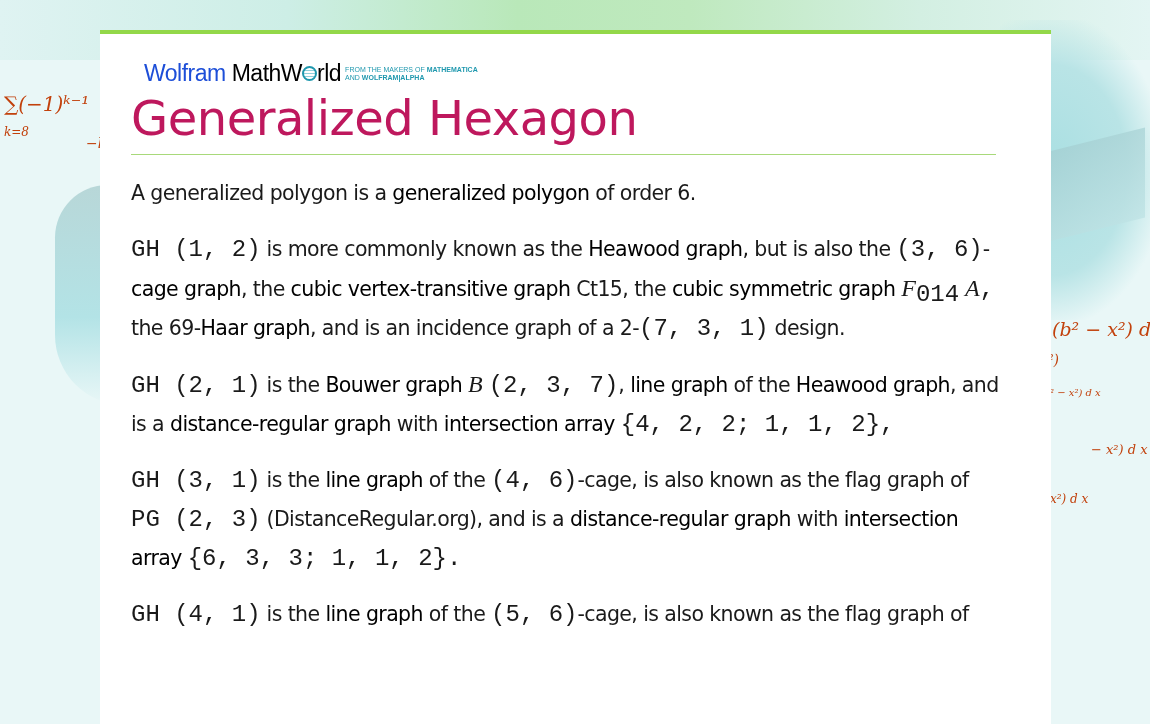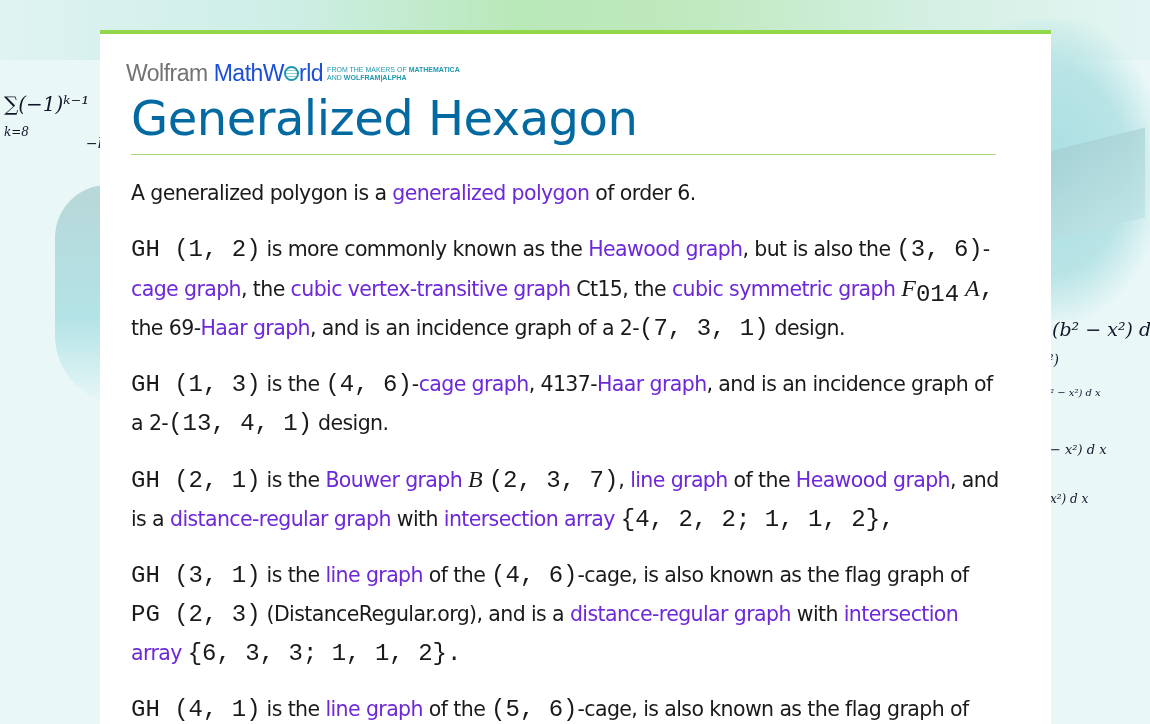--- a/index.html
+++ b/index.html
@@ -20,72 +20,72 @@
     position:absolute; left:1045px; top:140px; width:100px; height:90px;
     background:linear-gradient(160deg,#a4cfd2,#bfe3e5);
     transform:skewY(-14deg); opacity:.8;
   }
   .bg-shape-left {
     position:absolute; left:55px; top:185px; width:70px; height:220px;
     border-radius:60px 0 0 80px;
     background:linear-gradient(180deg,#b8d7d8 0%,#b3e3e6 60%,rgba(233,247,247,0) 100%);
   }
   .bg-formula {
-    position:absolute; color:#0f172a; font-family:"DejaVu Serif", serif; font-style:italic;
+    position:absolute; color:#c2410c; font-family:"DejaVu Serif", serif; font-style:italic;
     white-space:nowrap;
     text-align:center;
   }
   .card {
     position:absolute; left:100px; top:30px; width:951px; height:700px;
     background:#ffffff; border-top:4px solid #93d849;
   }
   .logo {
     position:absolute; left:26px; top:26px; display:flex; align-items:center;
   }
-  .logo-wolfram { font-size:23px; color:#737373; letter-spacing:-0.5px; }
-  .logo-mathworld { font-size:23px; color:#1d4ed8; margin-left:6px; letter-spacing:-0.5px; }
+  .logo-wolfram { font-size:23px; color:#1d4ed8; letter-spacing:-0.5px;margin-left:18px; }
+  .logo-mathworld { font-size:23px; color:#000000; margin-left:6px; letter-spacing:-0.5px; }
   .globe {
     display:inline-block; width:15px; height:15px; border-radius:50%;
     border:2px solid #1f98ae; box-sizing:border-box; vertical-align:middle; position:relative; top:-1px;
     background:repeating-linear-gradient(0deg,#fff 0 2px,#8fcfda 2px 3px);
   }
   .logo-tag { margin-left:4px; font-size:7px; line-height:8px; color:#1f98ae; }
   .logo-tag b { font-weight:bold; }
   .title {
     position:absolute; left:31px; top:56px; margin:0;
-    font-size:48px; font-weight:normal; color:#0369a1;
+    font-size:48px; font-weight:normal; color:#be185d;
     font-family:"DejaVu Sans", sans-serif; letter-spacing:-0.5px;
   }
   .rule { position:absolute; left:31px; top:120px; width:865px; height:1px; background:#a8d97a; }
   .content {
     position:absolute; left:31px; top:140px; width:870px;
     font-family:"DejaVu Sans", sans-serif; font-size:20.5px; color:#1a1a1a; line-height:39px;
     letter-spacing:-0.6px;
   }
   .content p { margin:0 0 17px 0; }
-  .content a { color:#6d28d9; text-decoration:none; }
+  .content a { color:#000000; text-decoration:none; }
   .m { font-family:Liberation Mono, monospace; font-size:24px; letter-spacing:0; }
   .mi { font-family:"Liberation Serif", serif; font-style:italic; font-size:24px; letter-spacing:0; }
   sub { font-size:16px; line-height:0;text-align:center; }
 </style>
 </head>
 <body>
 
 <div class="bg-top"></div>
 <div class="bg-shape-right"></div>
 <div class="bg-blade"></div>
 <div class="bg-shape-left"></div>
 
 <div class="bg-formula" style="left:4px;top:92px;font-size:20px;">∑(−1)ᵏ⁻¹</div>
 <div class="bg-formula" style="left:4px;top:125px;font-size:12px;">k=8</div>
 <div class="bg-formula" style="left:86px;top:135px;font-size:14px;">−ln</div>
 <div class="bg-formula" style="left:1052px;top:318px;font-size:19px;">(b² − x²)  d x</div>
 <div class="bg-formula" style="left:1048px;top:352px;font-size:14px;">²)</div>
 <div class="bg-formula" style="left:1050px;top:387px;font-size:10px;">² − x²)  d x</div>
-<div class="bg-formula" style="left:1050px;top:442px;font-size:13px;">− x²)  d x</div>
+<div class="bg-formula" style="left:1091px;top:442px;font-size:13px;">− x²)  d x</div>
 <div class="bg-formula" style="left:1050px;top:492px;font-size:12px;">x²)  d x</div>
 
 <div class="card">
 
   <div class="logo">
     <span class="logo-wolfram">Wolfram</span>
     <span class="logo-mathworld"><span>MathW</span><span class="globe"></span><span>rld</span></span>
     <span class="logo-tag">
       <span>FROM THE MAKERS OF </span><b>MATHEMATICA</b><br>
       <span>AND </span><b>WOLFRAM|ALPHA</b>
@@ -94,21 +94,20 @@
 
   <h1 class="title">Generalized Hexagon</h1>
   <div class="rule"></div>
 
   <div class="content">
 
     <p><span>A generalized polygon is a </span><a href="#">generalized polygon</a><span> of order 6.</span></p>
 
     <p><span class="m">GH (1, 2)</span><span> is more commonly known as the </span><a href="#">Heawood graph</a><span>, but is also the </span><span class="m">(3, 6)</span><span>-</span> <a href="#">cage graph</a><span>, the </span><a href="#">cubic vertex-transitive graph</a><span> Ct15, the </span> <a href="#">cubic symmetric graph</a> <span class="mi">F</span><sub class="m">014</sub> <span class="mi">A</span><span class="m">,</span><span> the 69-</span><a href="#">Haar graph</a><span>, and is an incidence graph of a 2-</span><span class="m">(7, 3, 1)</span><span> design.</span></p>
 
-    <p><span class="m">GH (1, 3)</span><span> is the </span><span class="m">(4, 6)</span><span>-</span><a href="#">cage graph</a><span>, 4137-</span><a href="#">Haar graph</a><span>, and is an incidence graph of a 2-</span><span class="m">(13, 4, 1)</span><span> design.</span></p>
 
     <p><span class="m">GH (2, 1)</span><span> is the </span><a href="#">Bouwer graph</a> <span class="mi">B</span> <span class="m">(2, 3, 7)</span><span>, </span><a href="#">line graph</a><span> of the </span><a href="#">Heawood graph</a><span>, and is a </span><a href="#">distance-regular graph</a><span> with </span><a href="#">intersection array</a> <span class="m">{4, 2, 2; 1, 1, 2}</span><span class="m">,</span></p>
 
     <p><span class="m">GH (3, 1)</span><span> is the </span><a href="#">line graph</a><span> of the </span><span class="m">(4, 6)</span><span>-cage, is also known as the flag graph of </span><span class="m">PG (2, 3)</span><span> (DistanceRegular.org), and is a </span><a href="#">distance-regular graph</a><span> with </span><a href="#">intersection array</a> <span class="m">{6, 3, 3; 1, 1, 2}</span><span class="m">.</span></p>
 
     <p><span class="m">GH (4, 1)</span><span> is the </span><a href="#">line graph</a><span> of the </span><span class="m">(5, 6)</span><span>-cage, is also known as the flag graph of</span></p>
 
   </div>
 </div>
 

